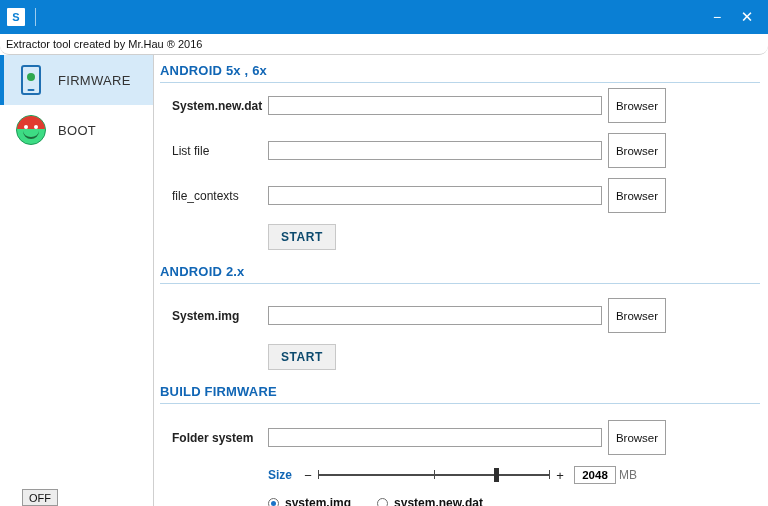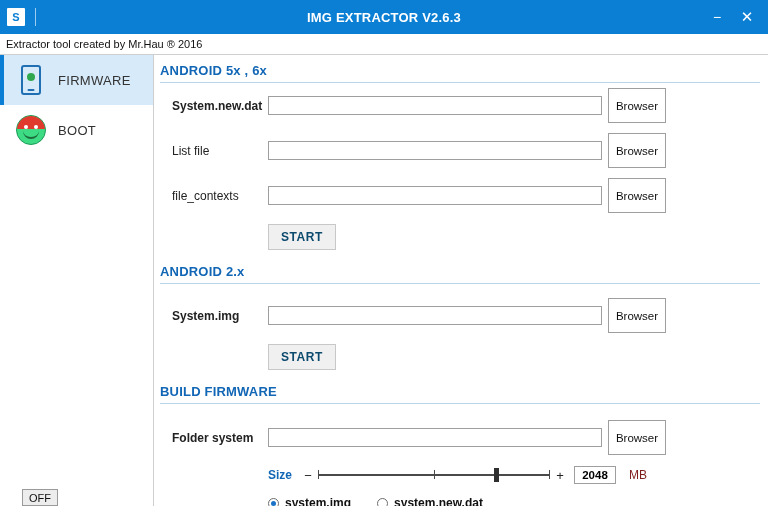--- a/index.html
+++ b/index.html
@@ -77,20 +77,21 @@
   }
   .win-btn.close { font-size: 15px; padding-right: 6px; }
 
   
   .subheader {
     height: 20px;
     border-bottom: 1px solid #cfcfcf;
     display: flex;
     align-items: center;
     background: #ffffff;
+    border-radius: 9px;
   }
   .subheader .credit {
     font-size: 11px;
     color: #111111;
     padding-left: 6px;
   }
 
   
   .body {
     display: flex;
@@ -330,22 +331,22 @@
     font-size: 11.5px;
     font-weight: bold;
     display: flex;
     align-items: center;
     justify-content: center;
     margin-left: 8px;
     box-sizing: border-box;
   }
   .size-unit {
     font-size: 12px;
-    margin-left: 13px;
-    color: #7f1d1d;
+    margin-left: 3px;
+    color: #737373;
   }
 
   
   .radio-row {
     display: flex;
     align-items: center;
     padding: 6px 0 6px 6px;
   }
   .radio-group { margin-left: 108px; display: flex; align-items: center; }
   .radio {
@@ -396,21 +397,20 @@
   }
 </style>
 </head>
 <body>
 
 <div class="app">
 
   <div class="titlebar">
     <div class="app-icon">S</div>
     <div class="divider"></div>
-    <div class="title">IMG EXTRACTOR V2.6.3</div>
     <div class="win-buttons">
       <div class="win-btn">−</div>
       <div class="win-btn close">✕</div>
     </div>
   </div>
 
   <div class="subheader">
     <div class="credit">Extractor tool created by Mr.Hau ® 2016</div>
   </div>
 

